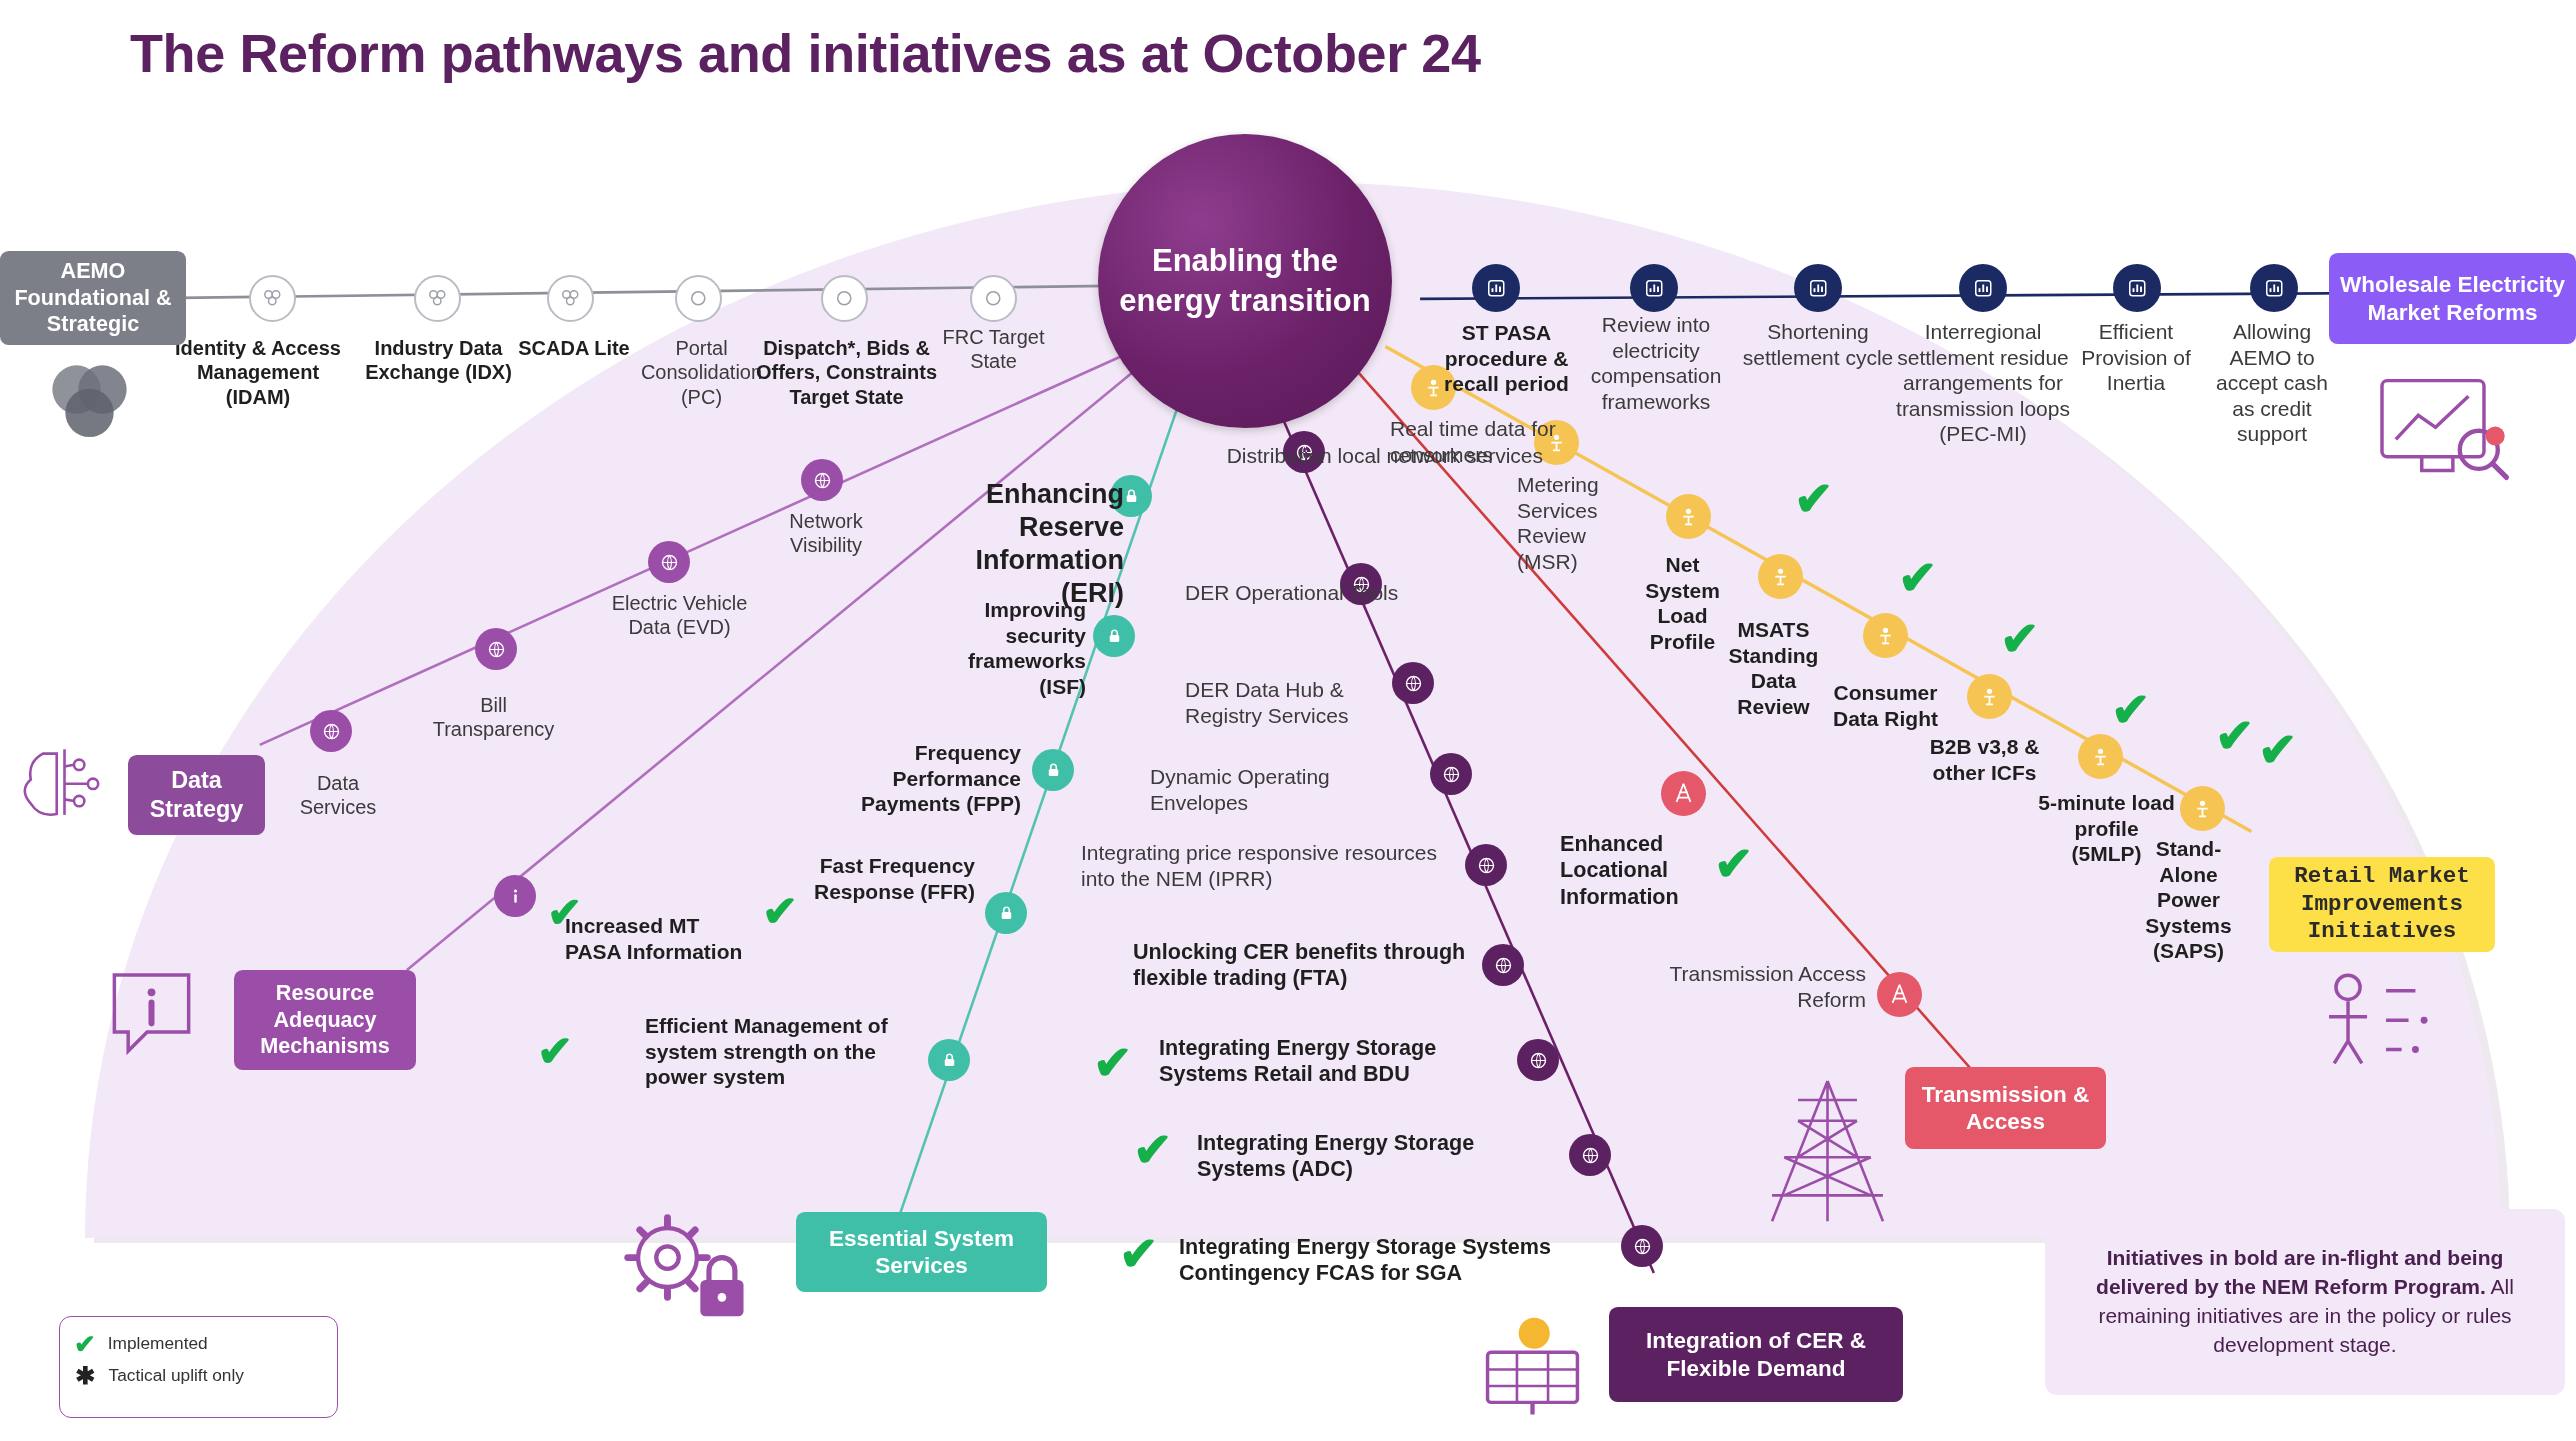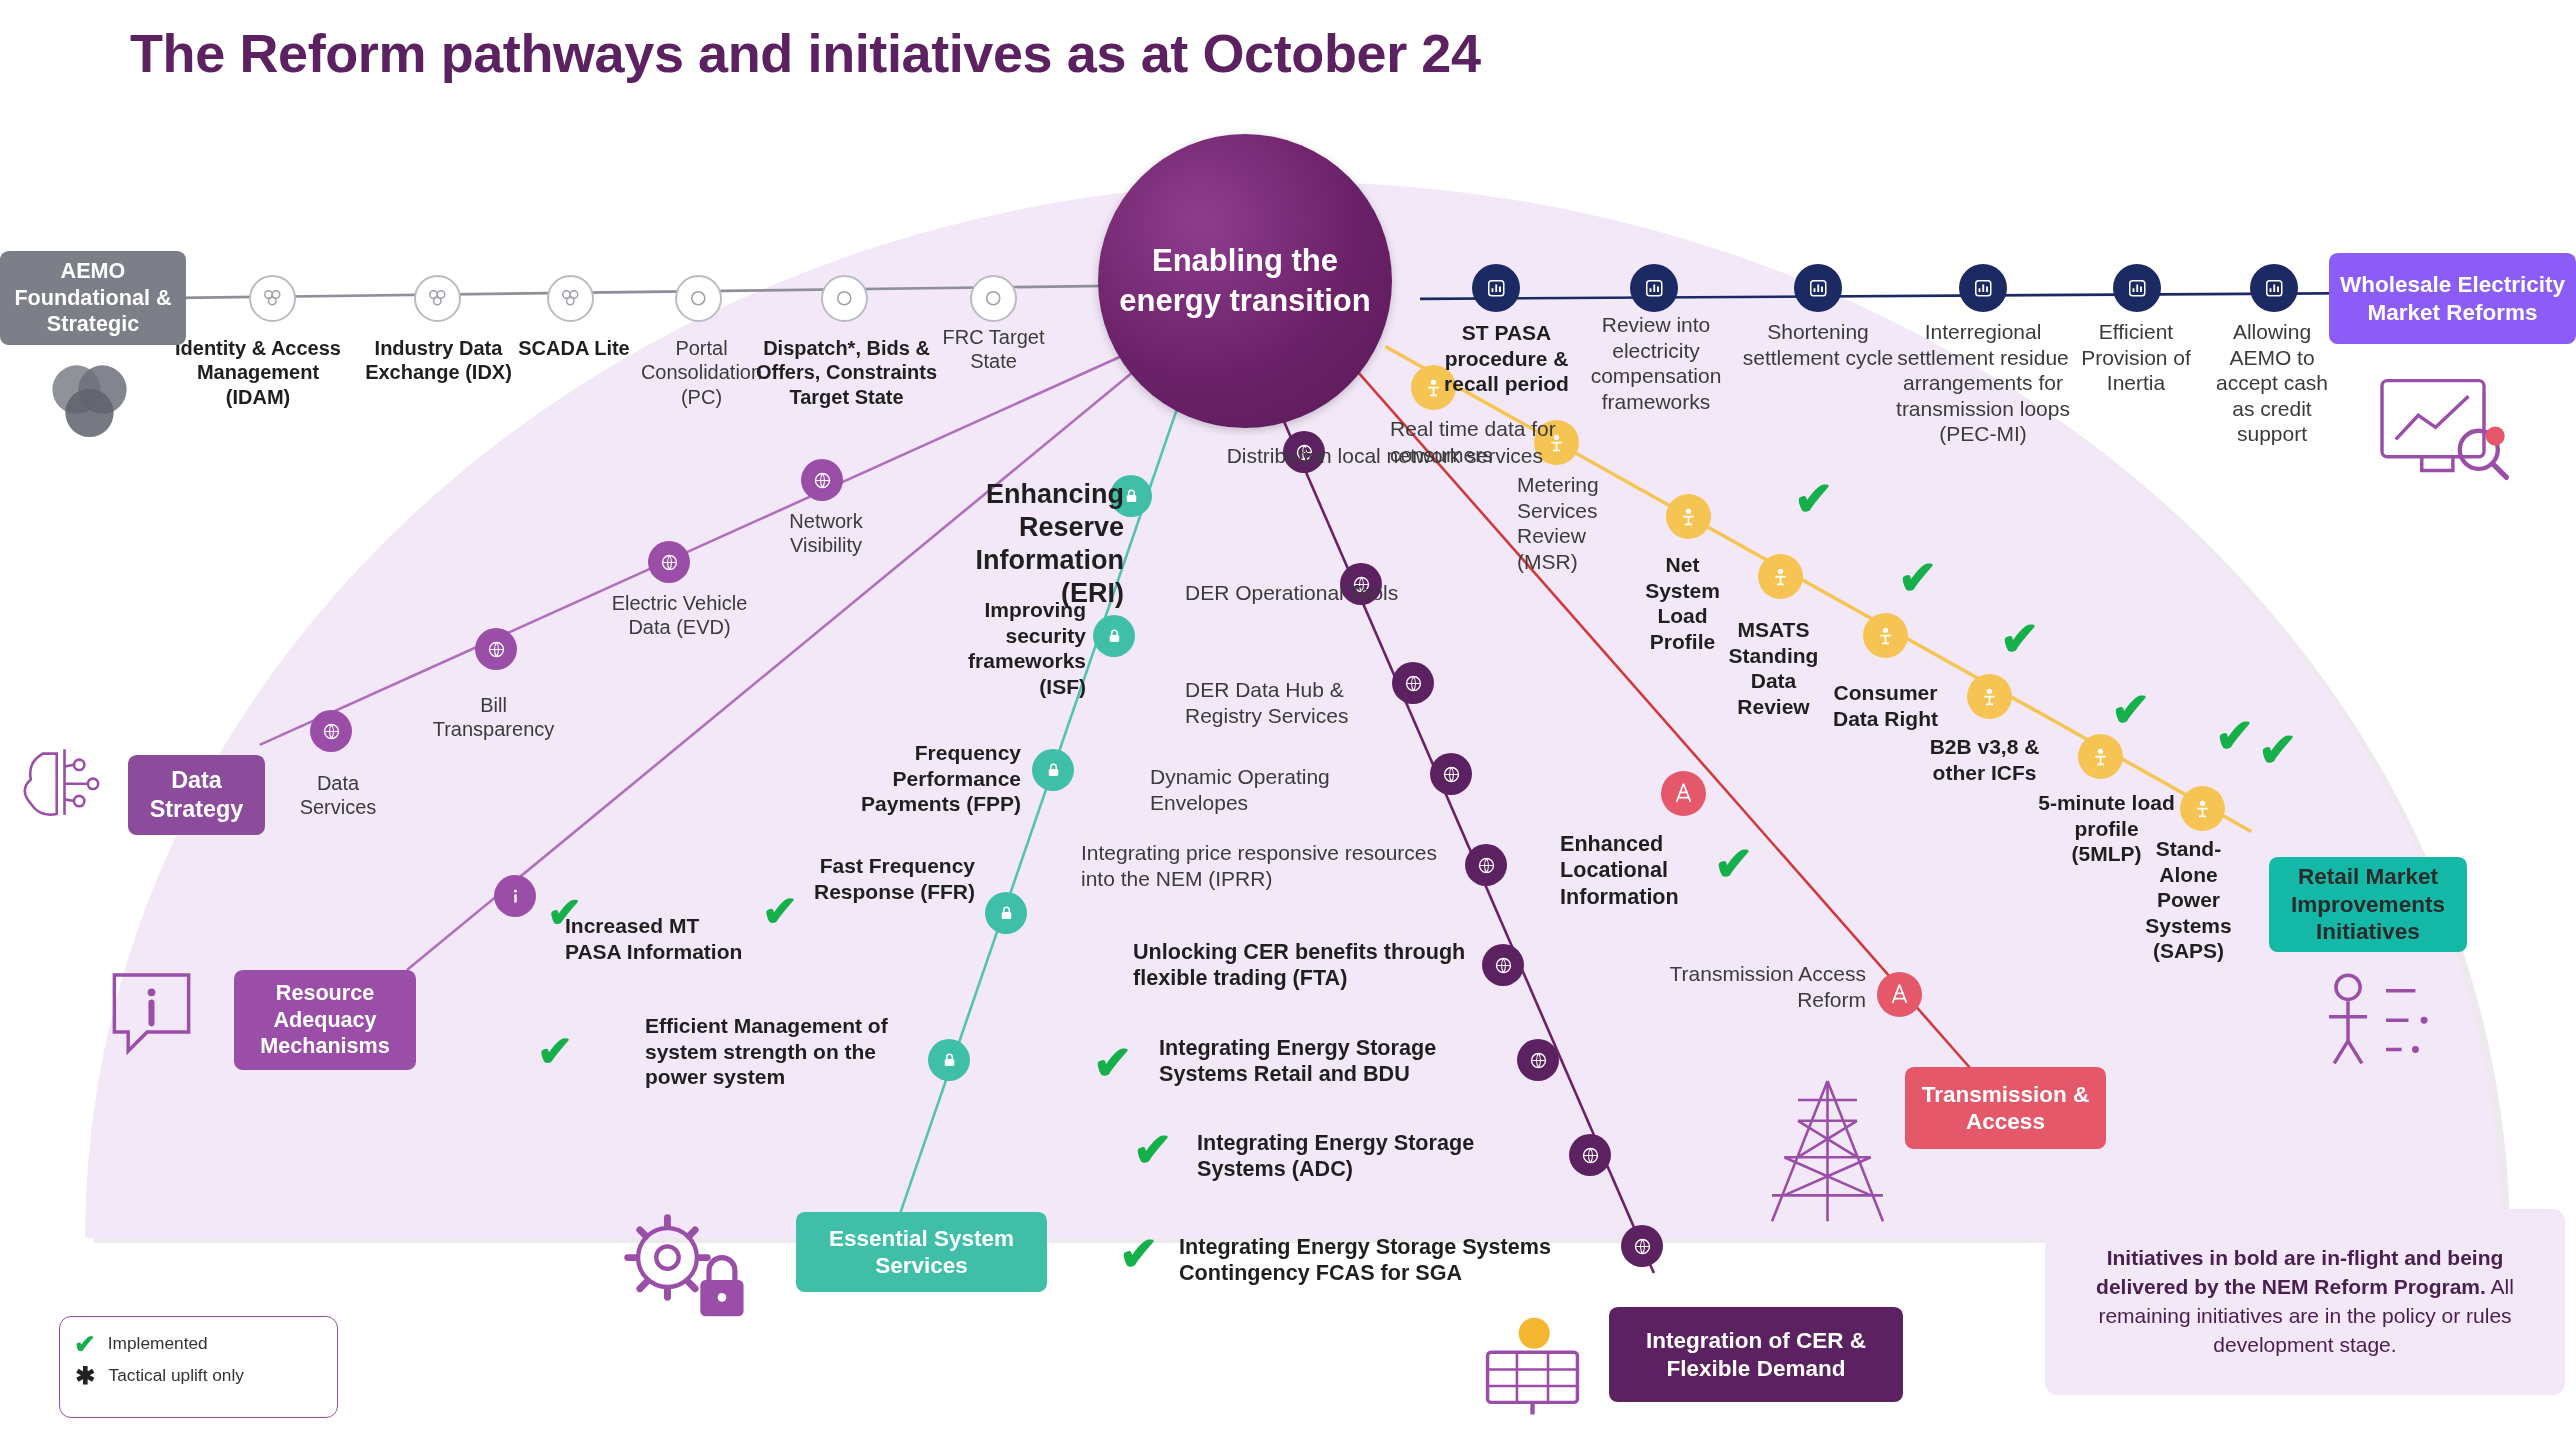--- a/index.html
+++ b/index.html
@@ -115,22 +115,22 @@
   }
   #chip-cer {
     left: 1609px; top: 1307px; width: 294px; height: 95px;
     background: #5c2160; font-size: 22.5px;
   }
   #chip-transmission {
     left: 1905px; top: 1067px; width: 201px; height: 82px;
     background: #e4586a; font-size: 22.5px;
   }
   #chip-retail {
-    left: 2269px; top: 857px; width: 198px; height: 95px;
-    background: #14b8a6; font-size: 22.5px; color: #2b2b2b;
+    left: 2269px; top: 857px; width: 226px; height: 95px;
+    background: #fde047; font-size: 22.5px; color: #2b2b2b; font-family: Liberation Mono, monospace;
   }
 
   
   #legend {
     left: 59px; top: 1316px; width: 277px; height: 100px;
     border: 1.7px solid #9b4ea8; border-radius: 12px; background: #ffffff;
     z-index: 40;
   }
   #legend .row { display: flex; align-items: center; gap: 12px; padding: 3.5px 14px; }
   #legend .row .tick { color: #16b04a; font-size: 26px; font-weight: bold; line-height: 1; }

